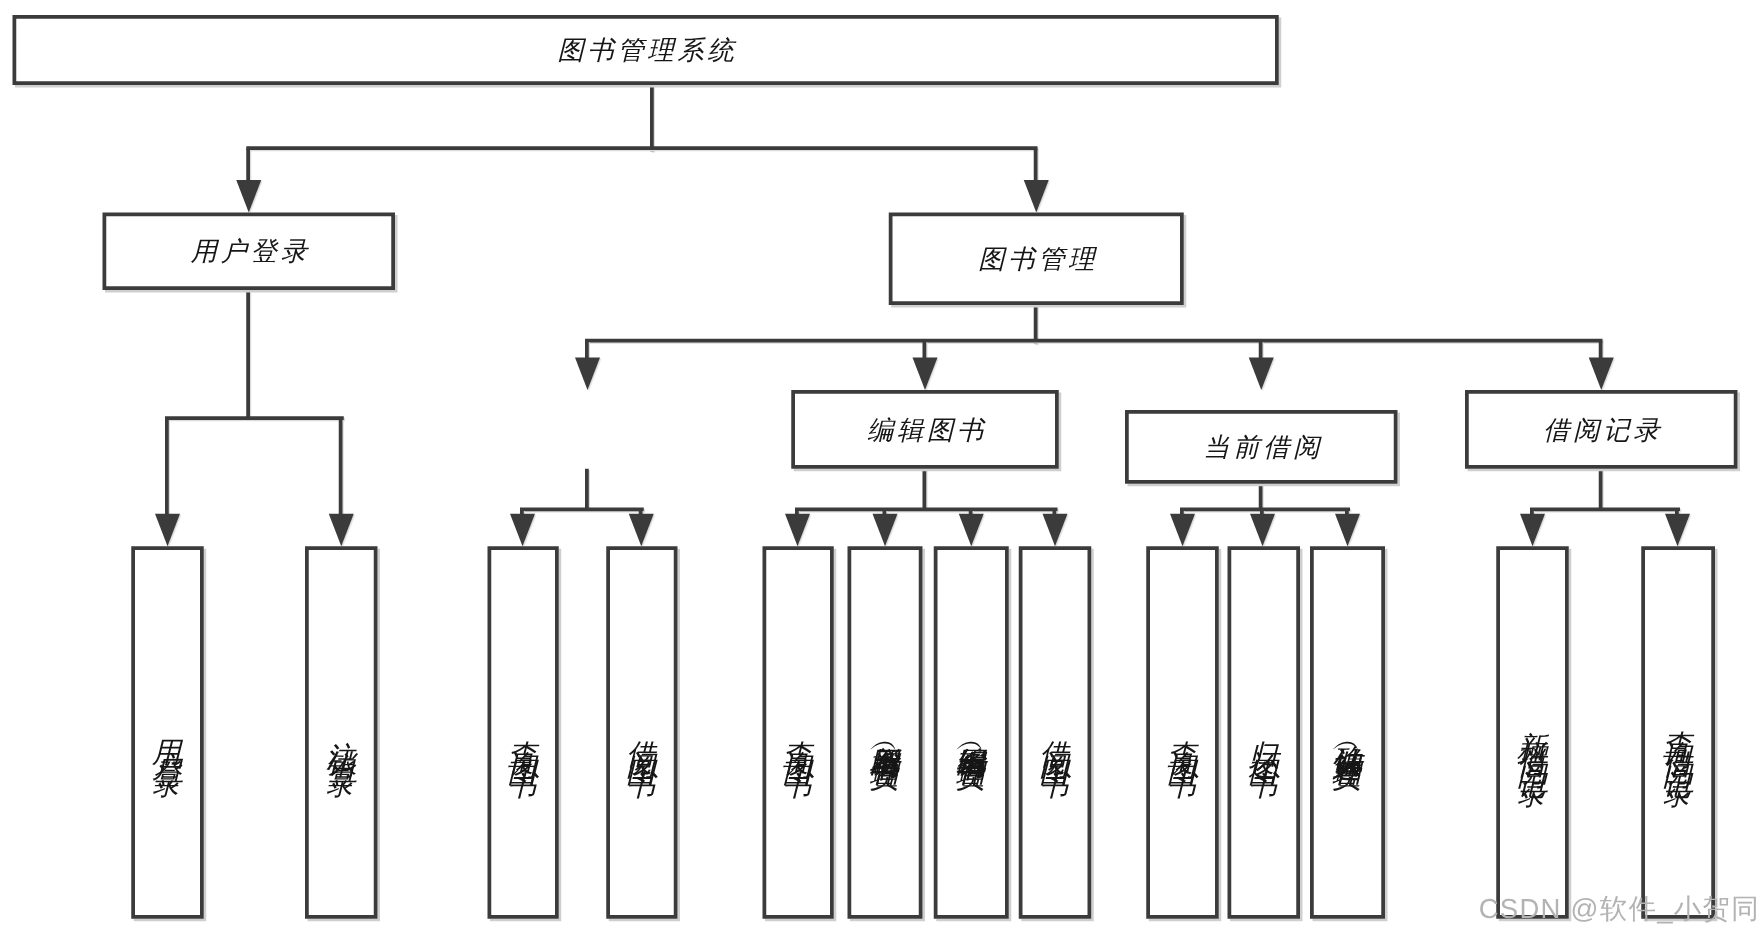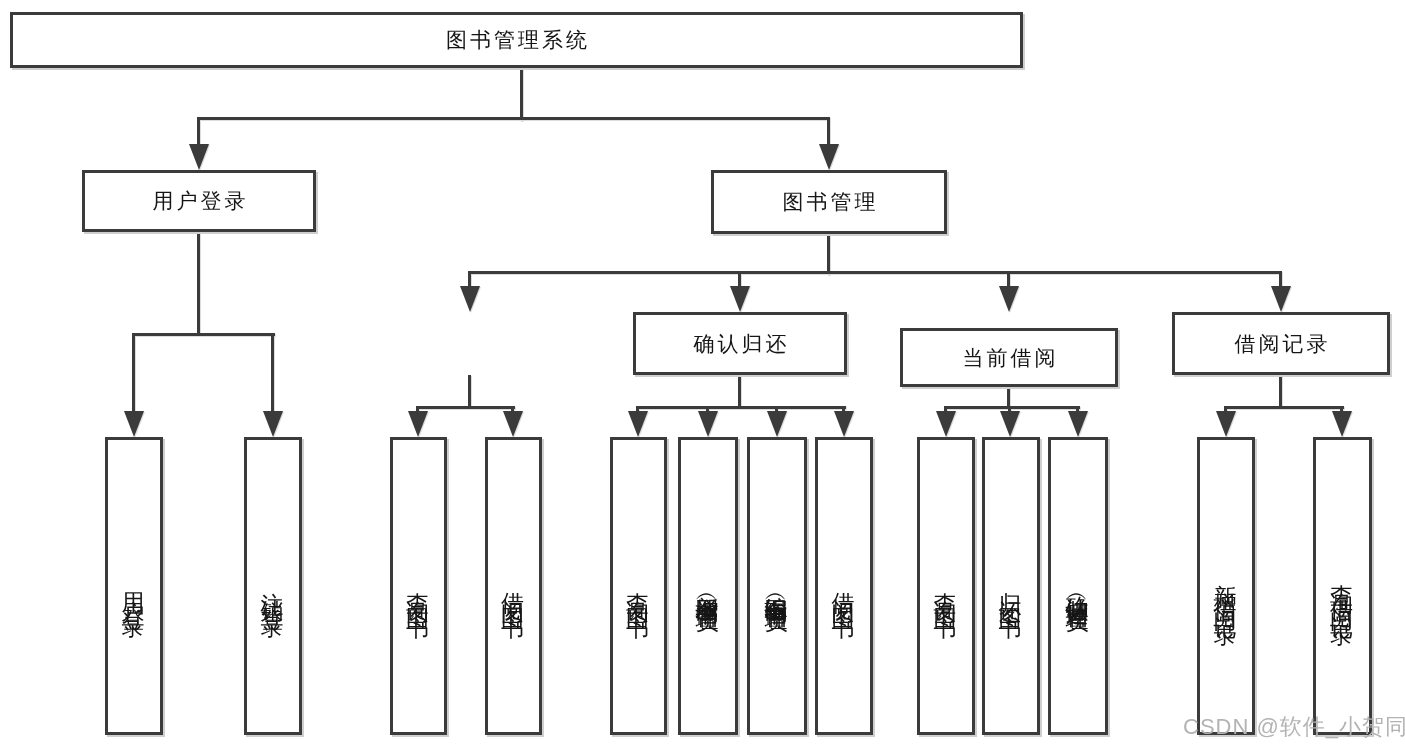--- a/index.html
+++ b/index.html
@@ -20,20 +20,21 @@
   }
   .box {
     position: absolute;
     border: 3px solid var(--line);
     background: #fff;
     box-shadow: 2px 2px 0 #cfcfcf;
     display: flex;
     align-items: center;
     justify-content: center;
     color: var(--text);
+    font-style: italic;
   }
   .box.h span {
     font-size: 21px;
     letter-spacing: 3px;
     padding-left: 3px; 
     white-space: nowrap;
   }
   .box.v span {
     writing-mode: vertical-rl;
     text-orientation: mixed;
@@ -142,26 +143,26 @@
   <div class="arrow" style="left:1216px;top:411px"></div>
   <div class="arrow" style="left:1332px;top:411px"></div>
 
   <div class="box h" style="left:10px;top:12px;width:1013px;height:56px">
     <span>图书管理系统</span>
   </div>
 
   <div class="box h" style="left:82px;top:170px;width:234px;height:62px">
     <span>用户登录</span>
   </div>
-  <div class="box h" style="left:711px;top:170px;width:236px;height:64px">
+  <div class="box h" style="left:711px;top:170px;width:236px;height:74px">
     <span>图书管理</span>
   </div>
 
   <div class="box h" style="left:633px;top:312px;width:214px;height:63px">
-    <span>确认归还</span>
+    <span>编辑图书</span>
   </div>
   <div class="box h" style="left:900px;top:328px;width:218px;height:59px">
     <span>当前借阅</span>
   </div>
   <div class="box h" style="left:1172px;top:312px;width:218px;height:63px">
     <span>借阅记录</span>
   </div>
 
   <div class="box v" style="left:105px;top:437px;width:58px;height:298px">
     <span>用户登录</span>

